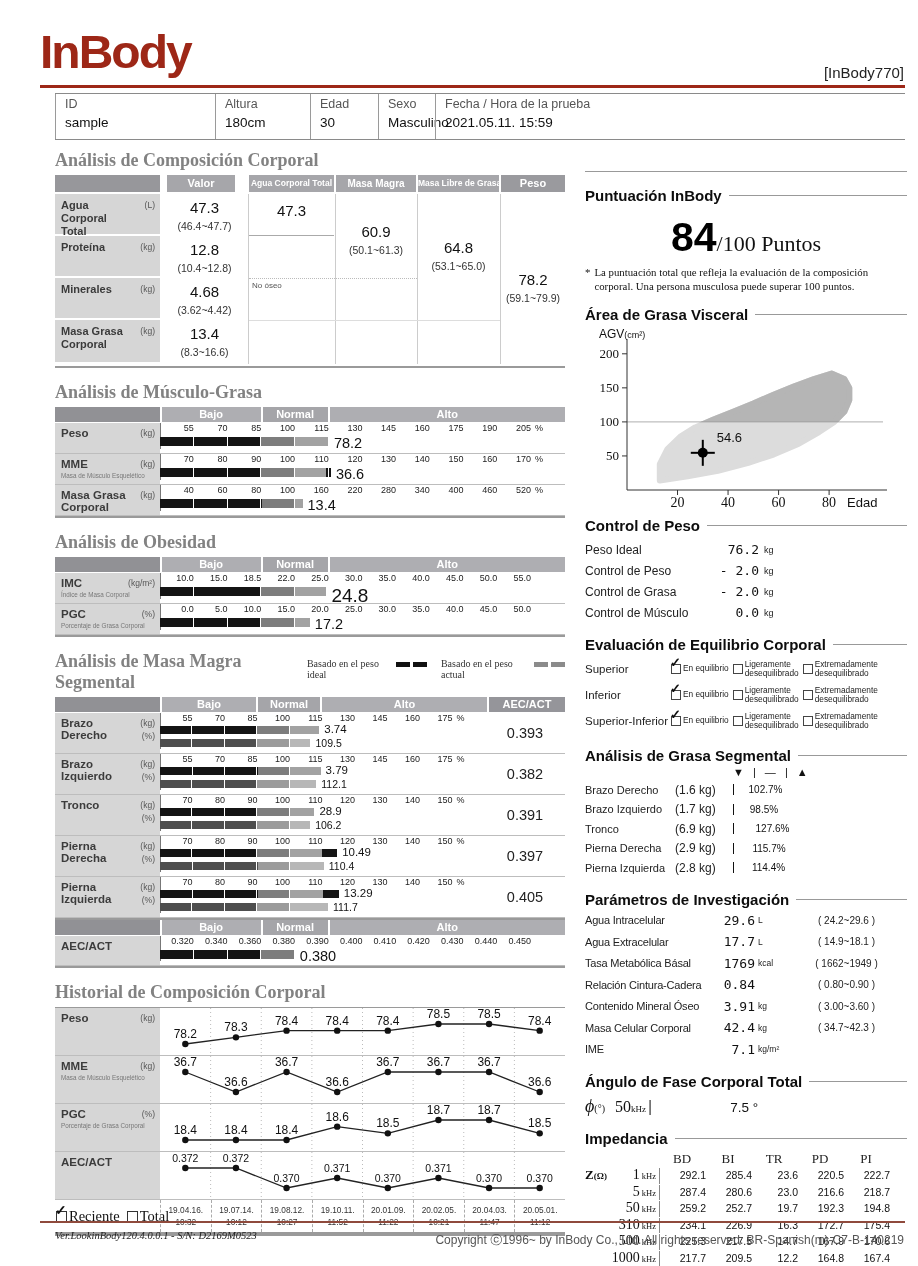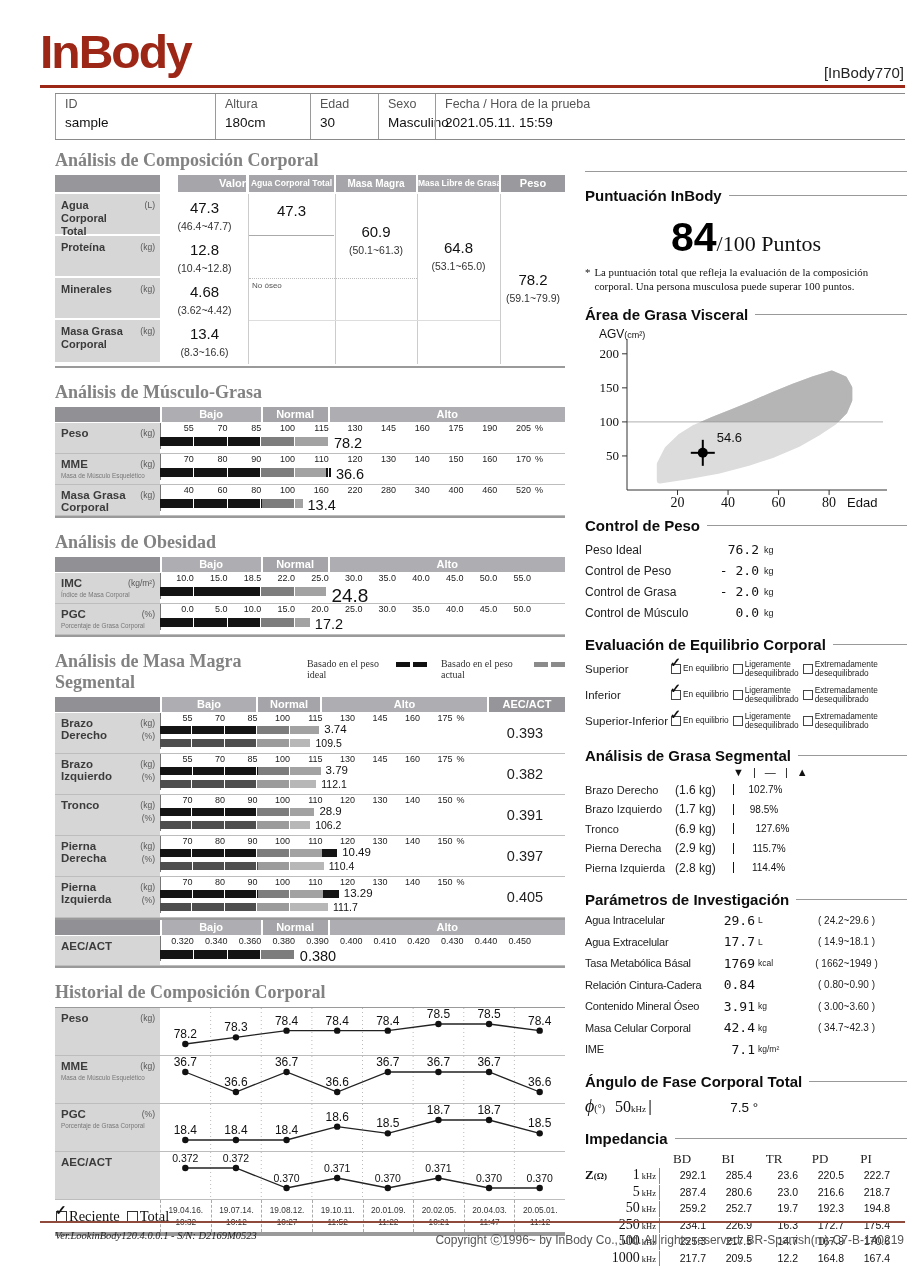--- a/index.html
+++ b/index.html
@@ -146,21 +146,21 @@
         <div class="f-label">Fecha / Hora de la prueba</div>
         <div class="f-value">2021.05.11. 15:59</div>
       </div>
     </div>
 
   <div class="left-col">
 
     <div class="sec-title">Análisis de Composición Corporal</div>
     <div class="comp-table">
       <div class="cell chead" style="left:0;width:105px;background:#97979b;"></div>
-      <div class="cell chead" style="left:123px;width:68px;font-size:11px;text-align:right;">Valor</div>
+      <div class="cell chead" style="left:112px;width:68px;font-size:11px;">Valor</div>
       <div class="cell chead" style="left:194px;width:85px;font-size:8.5px;">Agua Corporal Total</div>
       <div class="cell chead" style="left:281px;width:80px;font-size:10px;">Masa Magra</div>
       <div class="cell chead" style="left:363px;width:81px;font-size:8.5px;">Masa Libre de Grasa</div>
       <div class="cell chead" style="left:446px;width:64px;font-size:11px;background:#9a9a9e;">Peso</div>
 
       <div class="cell rowlab" style="left:0;top:19px;width:105px;height:40px;">
         <div class="rl-n">Agua Corporal Total</div>
         <div class="rl-u">(L)</div>
       </div>
       <div class="cell rowlab" style="left:0;top:61px;width:105px;height:40px;">
@@ -1090,21 +1090,21 @@
           <div class="imp-freq"><span>50</span><span class="imp-khz"> kHz</span></div>
           <div class="imp-vals">
             <div class="imp-v">259.2</div>
             <div class="imp-v">252.7</div>
             <div class="imp-v">19.7</div>
             <div class="imp-v">192.3</div>
             <div class="imp-v">194.8</div>
           </div>
         </div>
         <div class="imp-row">
-          <div class="imp-freq"><span>250</span><span class="imp-khz"> kHz</span></div>
+          <div class="imp-freq"><span>310</span><span class="imp-khz"> kHz</span></div>
           <div class="imp-vals">
             <div class="imp-v">234.1</div>
             <div class="imp-v">226.9</div>
             <div class="imp-v">16.3</div>
             <div class="imp-v">172.7</div>
             <div class="imp-v">175.4</div>
           </div>
         </div>
         <div class="imp-row">
           <div class="imp-freq"><span>500</span><span class="imp-khz"> kHz</span></div>

